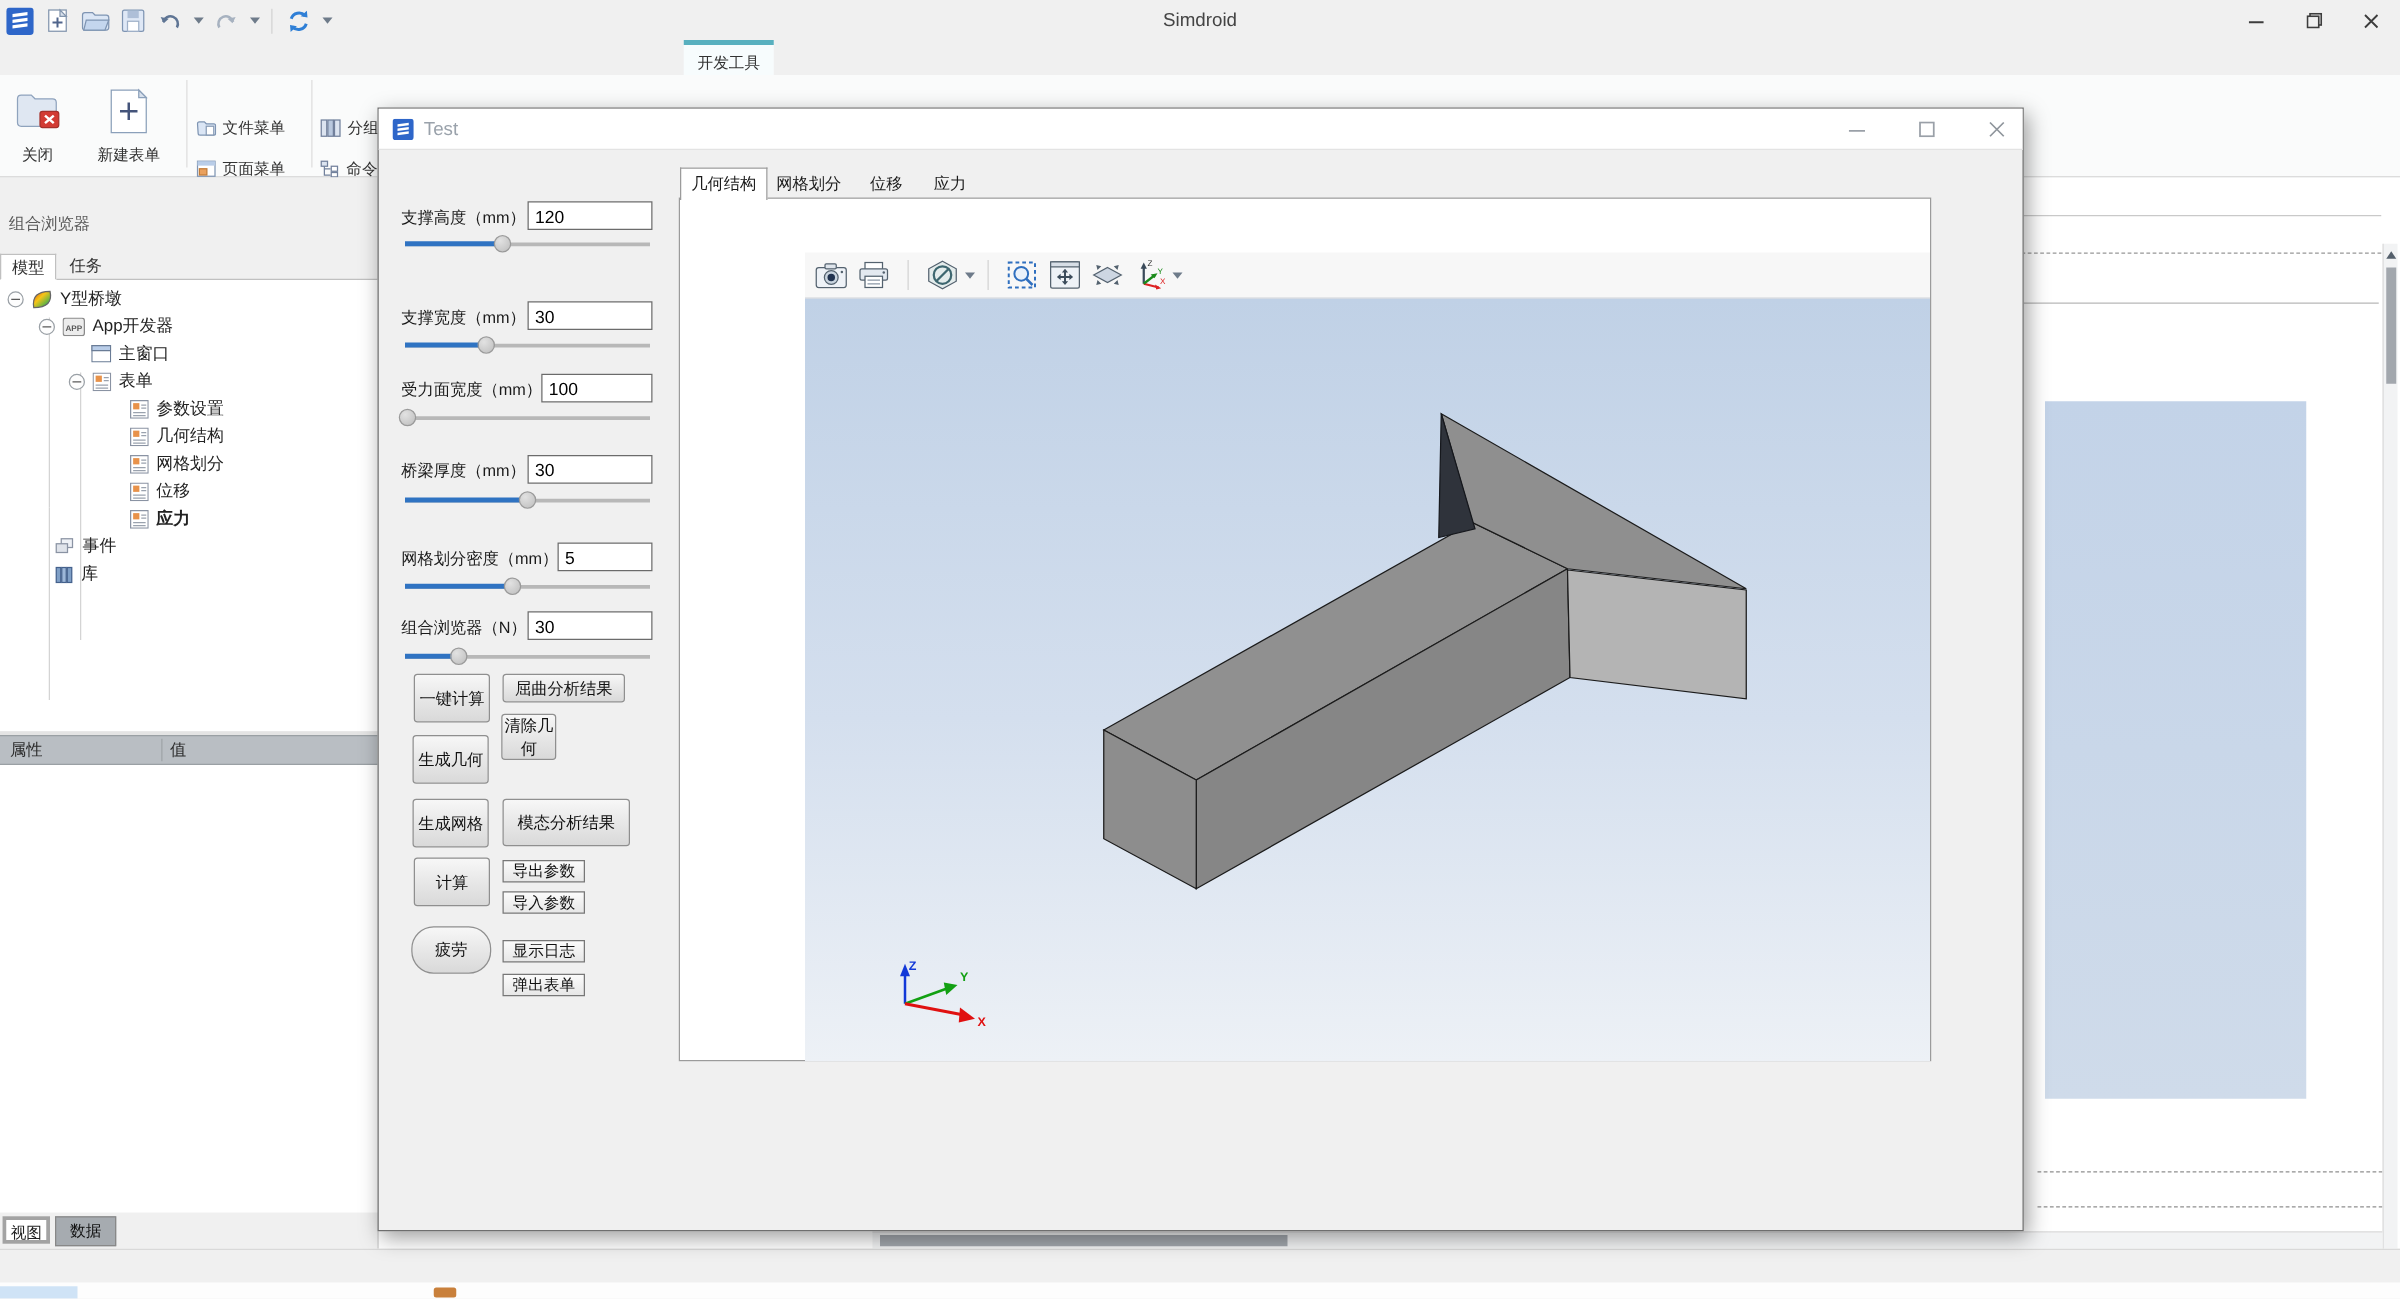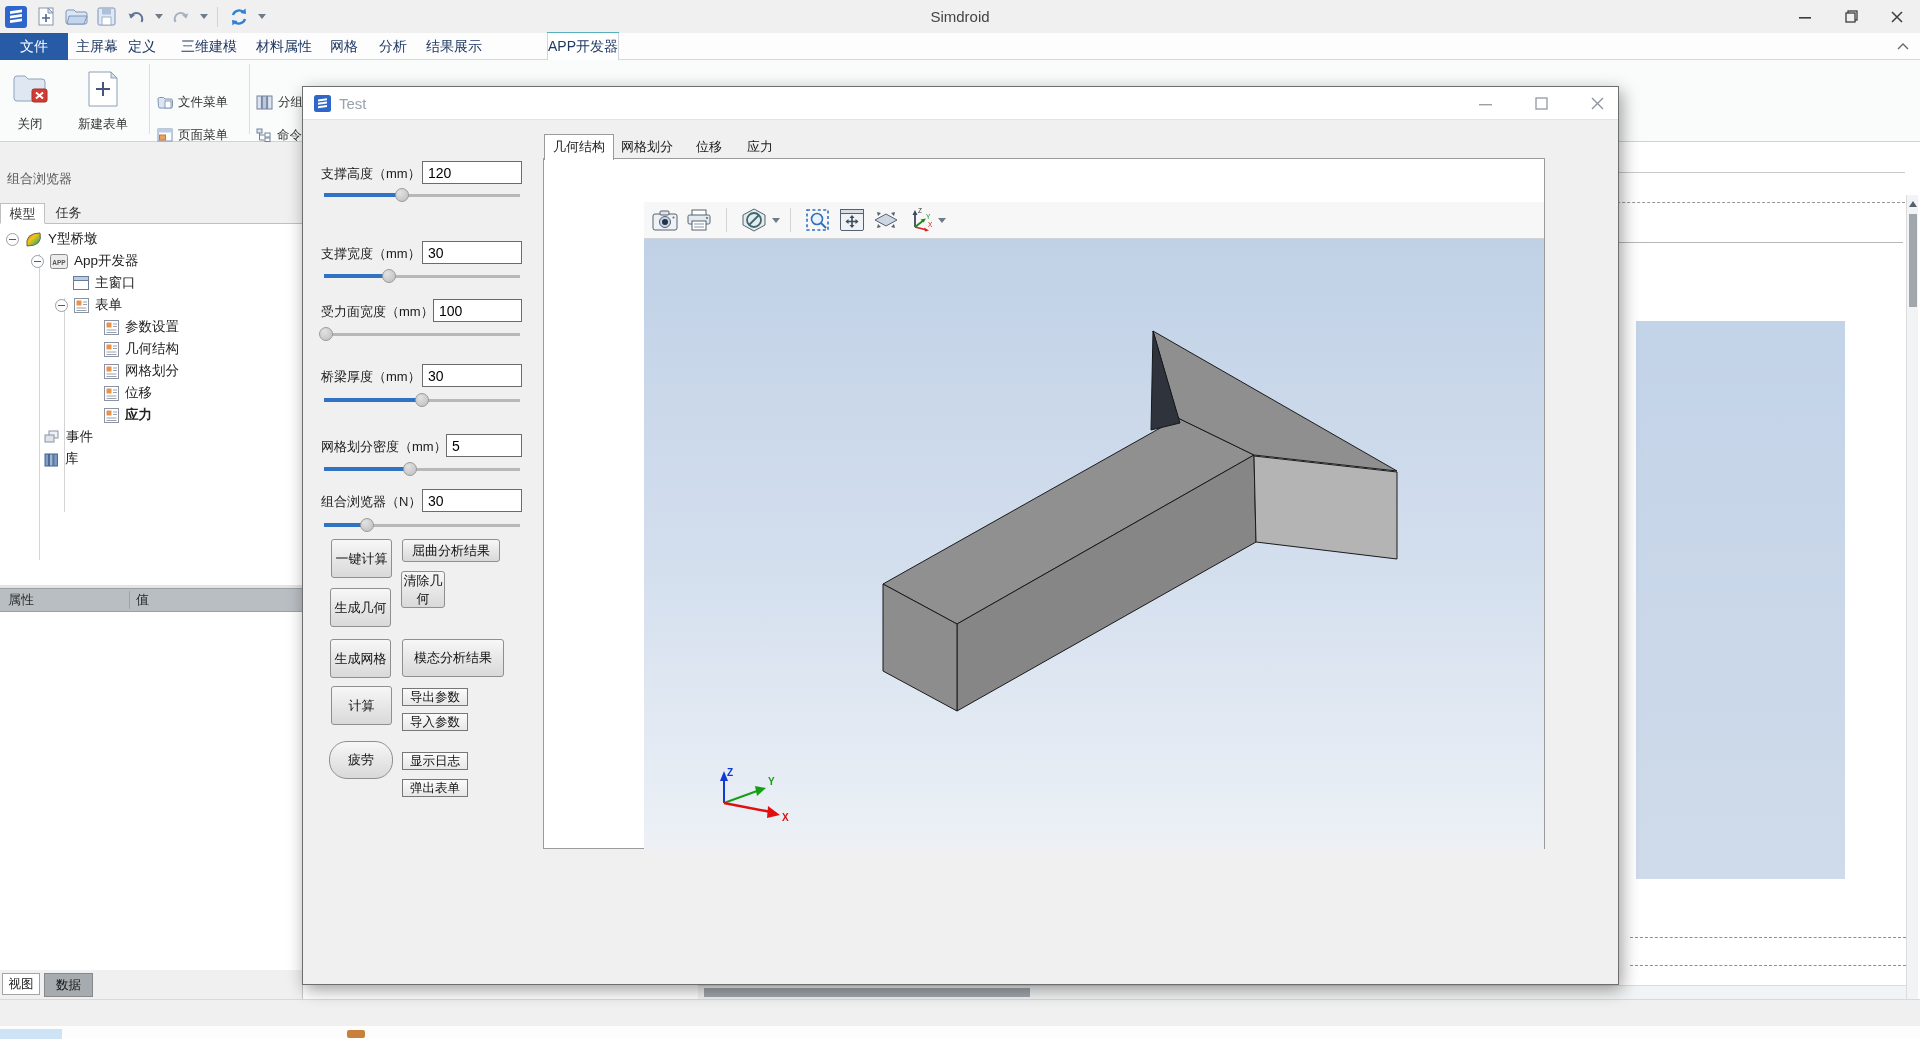--- a/index.html
+++ b/index.html
@@ -44,21 +44,21 @@
   .trow .ticon { display:flex; align-items:center; margin-right:6px; }
   .expander { width:13px; height:13px; border:1px solid #9aa0a6; border-radius:50%; background:#fdfdfd; position:relative; margin-right:6px; flex:none; }
   .expander::after { content:""; position:absolute; left:2px; right:2px; top:5px; height:1px; background:#5a5a5a; }
   .tconn { position:absolute; background:#d4d4d4; }
   .splitter { position:absolute; left:0; top:443px; width:303px; height:3px; background:#e4e4e4; }
   .prophead { position:absolute; left:0; top:446px; width:303px; height:24px; background:#b9bec3; border-top:1px solid #9aa0a4; border-bottom:1px solid #9aa0a4; font-size:13px; color:#2b2b2b; display:flex; align-items:center; }
   .prophead .ph1 { padding-left:8px; width:130px; border-right:1px solid #9fa4a8; }
   .prophead .ph2 { padding-left:6px; }
   .propbody { position:absolute; left:0; top:470px; width:303px; height:358px; background:#fff; }
   .docktab { position:absolute; font-size:12.5px; text-align:center; }
-  .docktab-view { left:2px; top:831px; width:38px; height:22px; line-height:21px; background:#fff; border:1px solid #a3a3a3; color:#222; }
+  .docktab-view { left:2px; top:831px; width:38px; height:22px; line-height:21px; background:#fff; border:3px solid #a3a3a3; color:#222; }
   .docktab-data { left:44px; top:831px; width:49px; height:24px; line-height:23px; background:#a6abb0; border:1px solid #888; color:#111; }
 
   
   .canvas { position:absolute; left:303px; top:142px; width:1617px; height:857px; background:#fff; }
   .hline { position:absolute; height:0; border-top:1px solid #c9c9c9; }
   .hdash { position:absolute; height:0; border-top:1px dashed #979797; }
   .bluerect { position:absolute; left:1333px; top:179px; width:209px; height:558px; background:linear-gradient(180deg,#c3d3e8,#cfdbea); }
   .vscroll { position:absolute; left:1603px; top:53px; width:12px; height:804px; background:#f2f3f4; border-left:1px solid #dcdcdc; }
   .vthumb { position:absolute; left:2px; top:19px; width:8px; height:93px; background:#a2a7ad; }
   .varrow { position:absolute; left:2px; top:6px; width:0; height:0; border-left:4px solid transparent; border-right:4px solid transparent; border-bottom:6px solid #55606c; }
@@ -178,36 +178,20 @@
           </svg>
         </span>
       <span class="wc">
           <svg width="12" height="12">
             <path d="M1,1 L11,11 M11,1 L1,11" stroke="#3d3d3d" stroke-width="1.5"></path>
           </svg>
         </span>
     </div>
   </div>
 
-  <div class="tabrow">
-    <div class="rtab rtab-file">文件</div>
-    <div class="rtab" style="left:75px;width:44px;">主屏幕</div>
-    <div class="rtab" style="left:126px;width:32px;">定义</div>
-    <div class="rtab" style="left:180px;width:58px;">三维建模</div>
-    <div class="rtab" style="left:255px;width:58px;">材料属性</div>
-    <div class="rtab" style="left:328px;width:32px;">网格</div>
-    <div class="rtab" style="left:377px;width:32px;">分析</div>
-    <div class="rtab" style="left:425px;width:58px;">结果展示</div>
-    <div class="rtab rtab-app">APP开发器</div>
-    <div class="ribbon-collapse">
-      <svg width="14" height="12">
-          <path d="M2,9 L7,4 L12,9" fill="none" stroke="#5f6b76" stroke-width="1.4"></path>
-        </svg>
-    </div>
-  </div>
 
   <div class="ribbon">
     <div class="rbtn" style="left:2px;width:56px;">
       <div class="rico">
         <svg width="40" height="40">
             <path d="M4,10 q0,-3 3,-3 h8 l3,3 h14 q3,0 3,3 v16 q0,3 -3,3 h-25 q-3,0 -3,-3 z" fill="#dfe7f2" stroke="#8fa3bd"></path>
             <rect x="22" y="20" width="15" height="13" rx="2" fill="#d23b33" stroke="#a5302a"></rect>
             <path d="M26,23.5 l7,6 M33,23.5 l-7,6" stroke="#fff" stroke-width="2"></path>
           </svg>
       </div>

